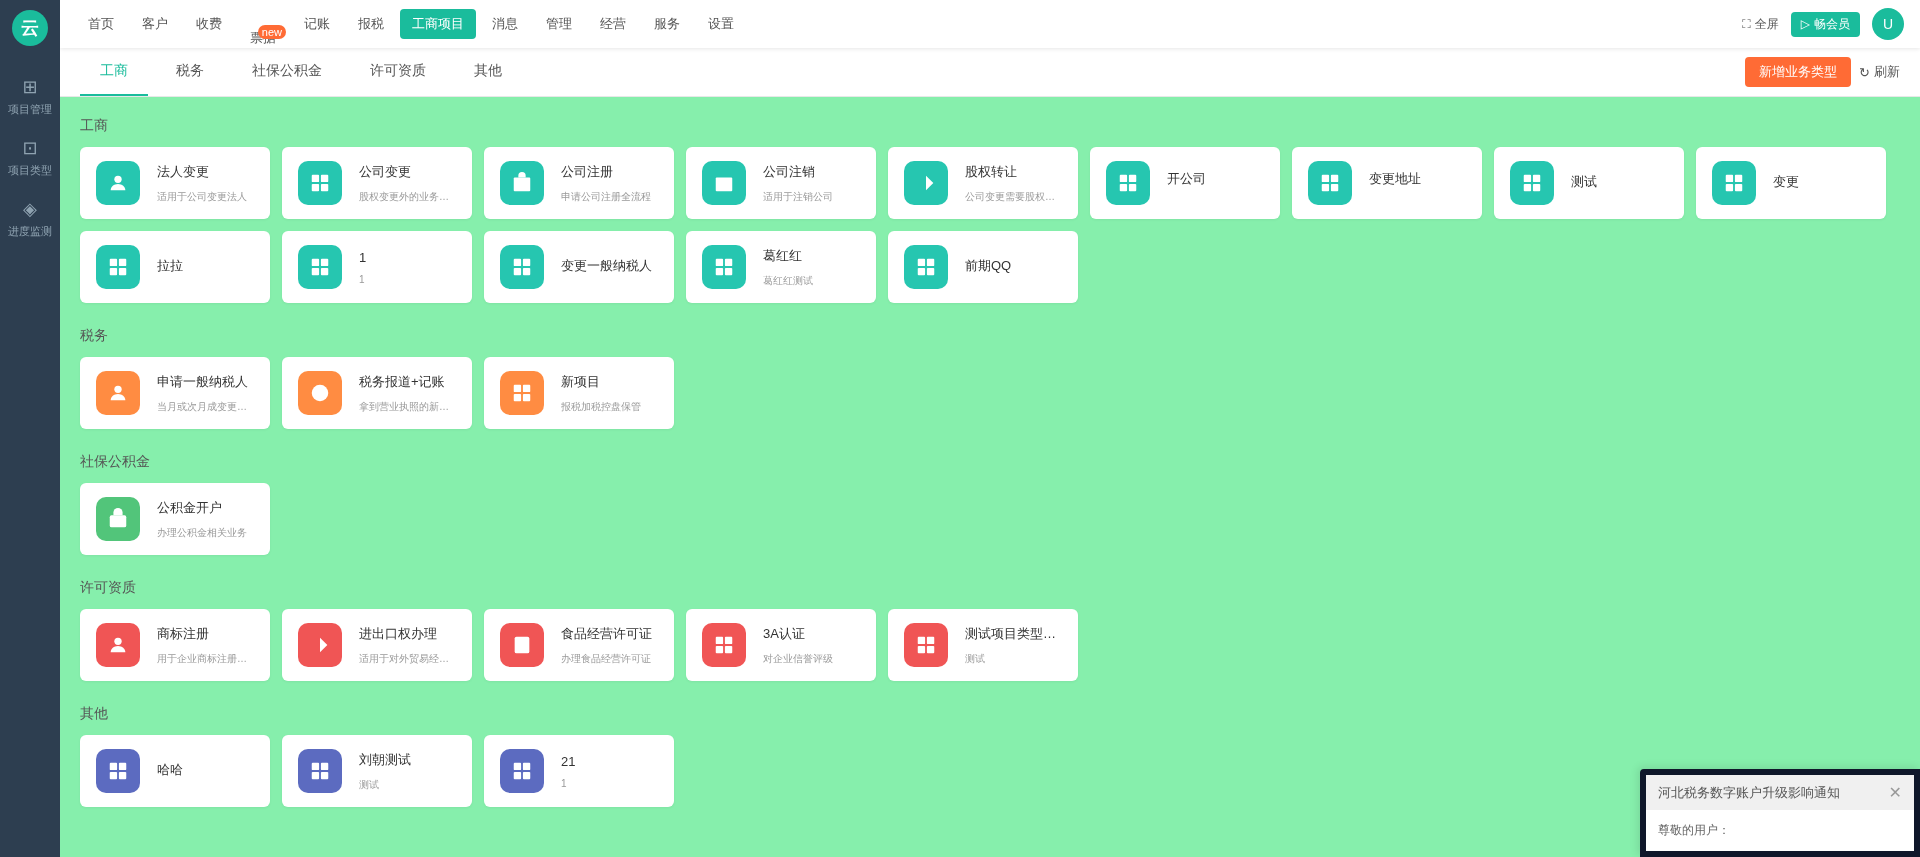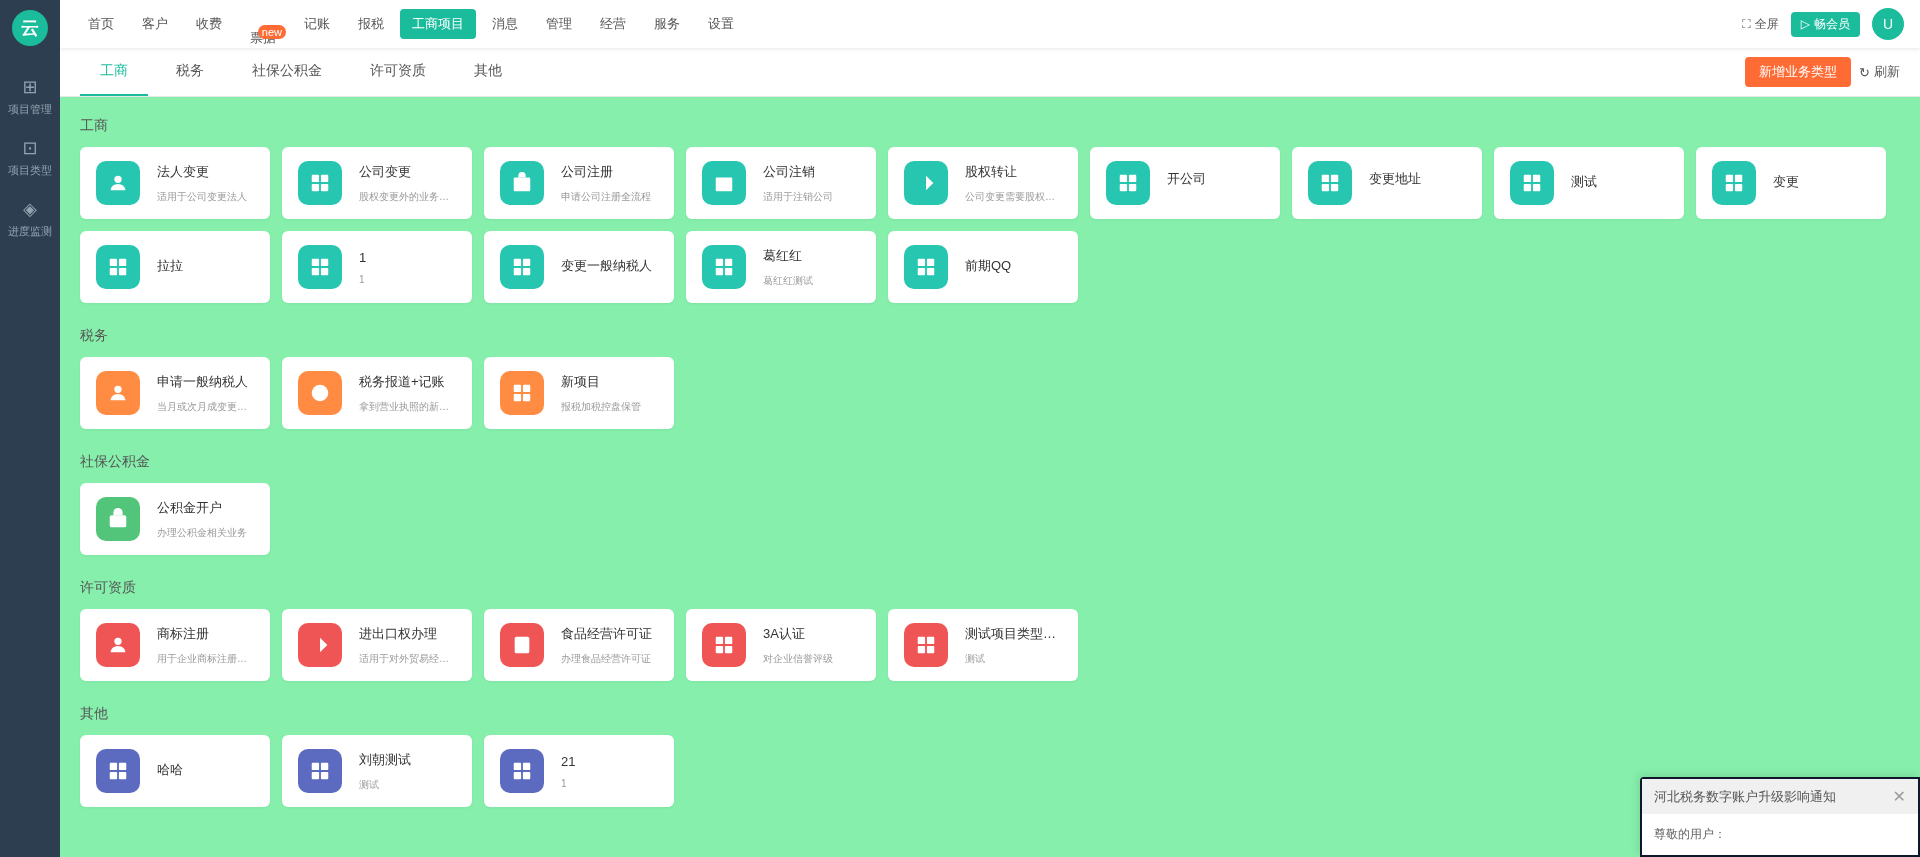--- a/index.html
+++ b/index.html
@@ -93,21 +93,21 @@
     
     .ic-teal { background: #26c6b0; }
     .ic-orange { background: #ff8c42; }
     .ic-red { background: #f05555; }
     .ic-green { background: #52c57a; }
     .ic-indigo { background: #5c6bc0; }
 
     
     .notification-panel {
       position: fixed; right: 0; bottom: 0; width: 280px;
-      background: white; border: 2px solid #0f172a; border-radius: 4px 0 0 0;
+      background: white; border: 6px solid #0f172a; border-radius: 4px 0 0 0;
       box-shadow: -2px -2px 8px rgba(0,0,0,0.1); z-index: 200;
     }
     .notif-header {
       background: #f0f0f0; padding: 8px 12px; display: flex; align-items: center; justify-content: space-between;
       font-size: 13px; color: #555;
     }
     .notif-body { padding: 12px; font-size: 12px; color: #666; }
     .notif-close { cursor: pointer; color: #999; font-size: 16px; }
   </style>
 </head>

